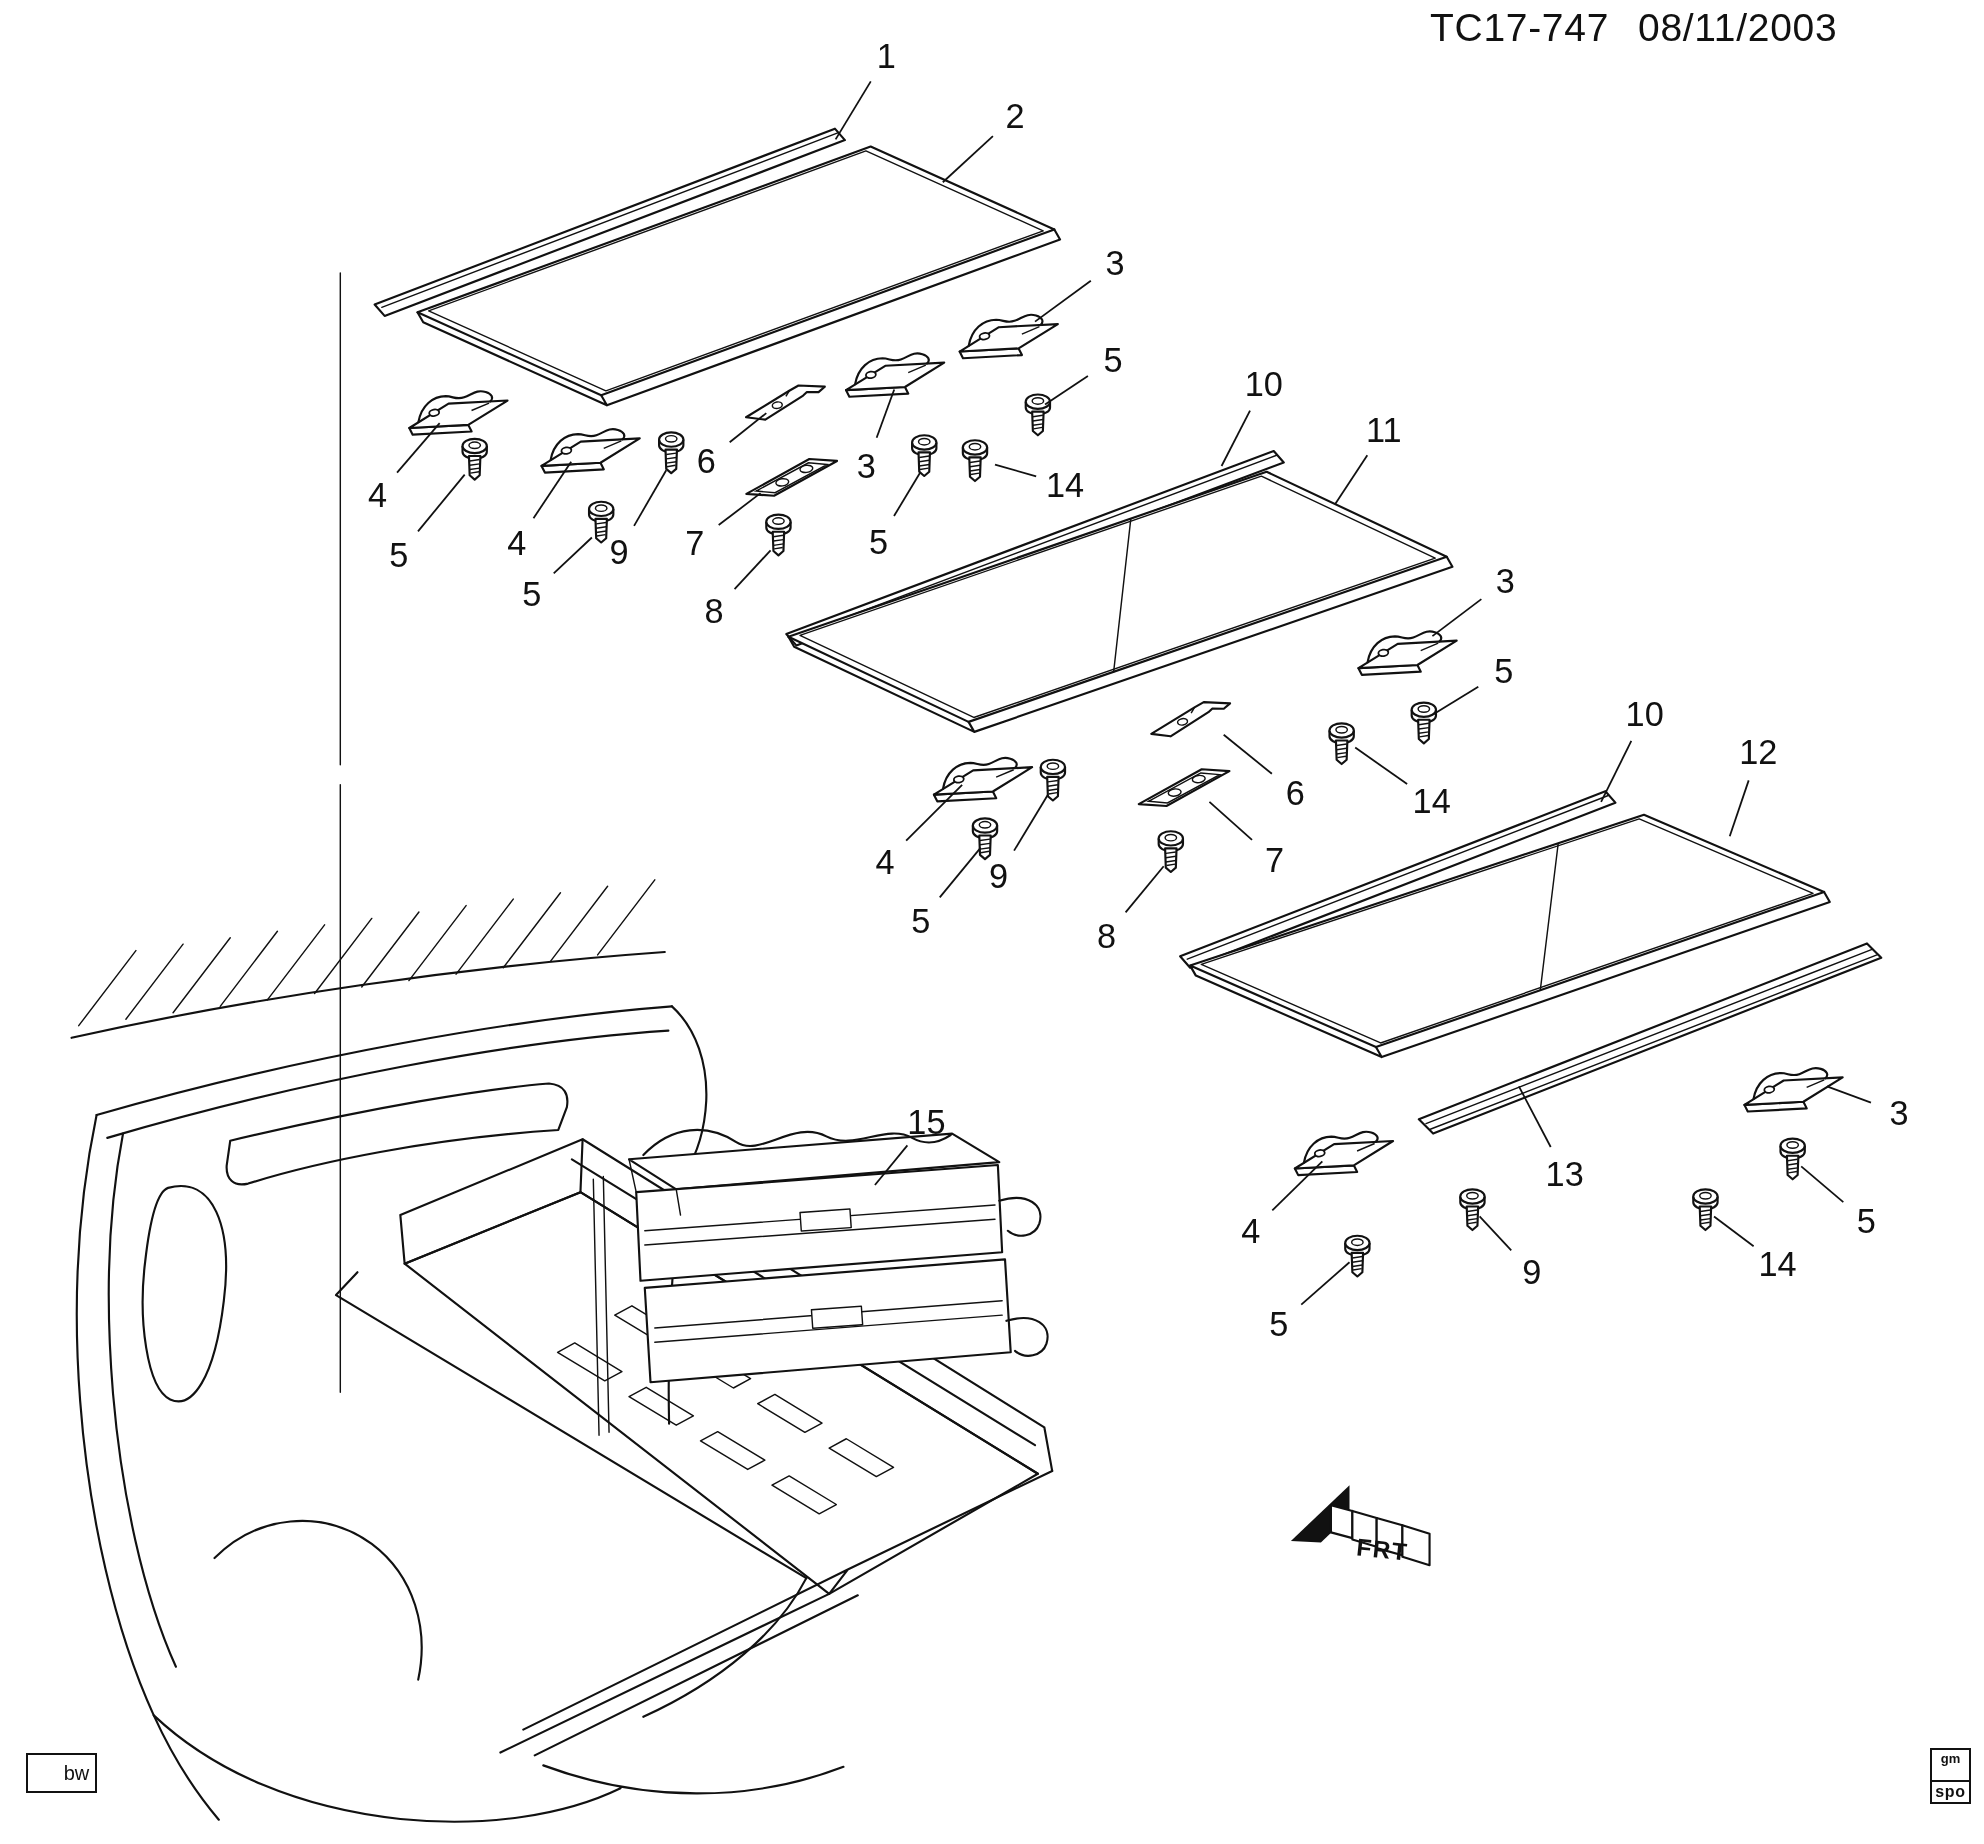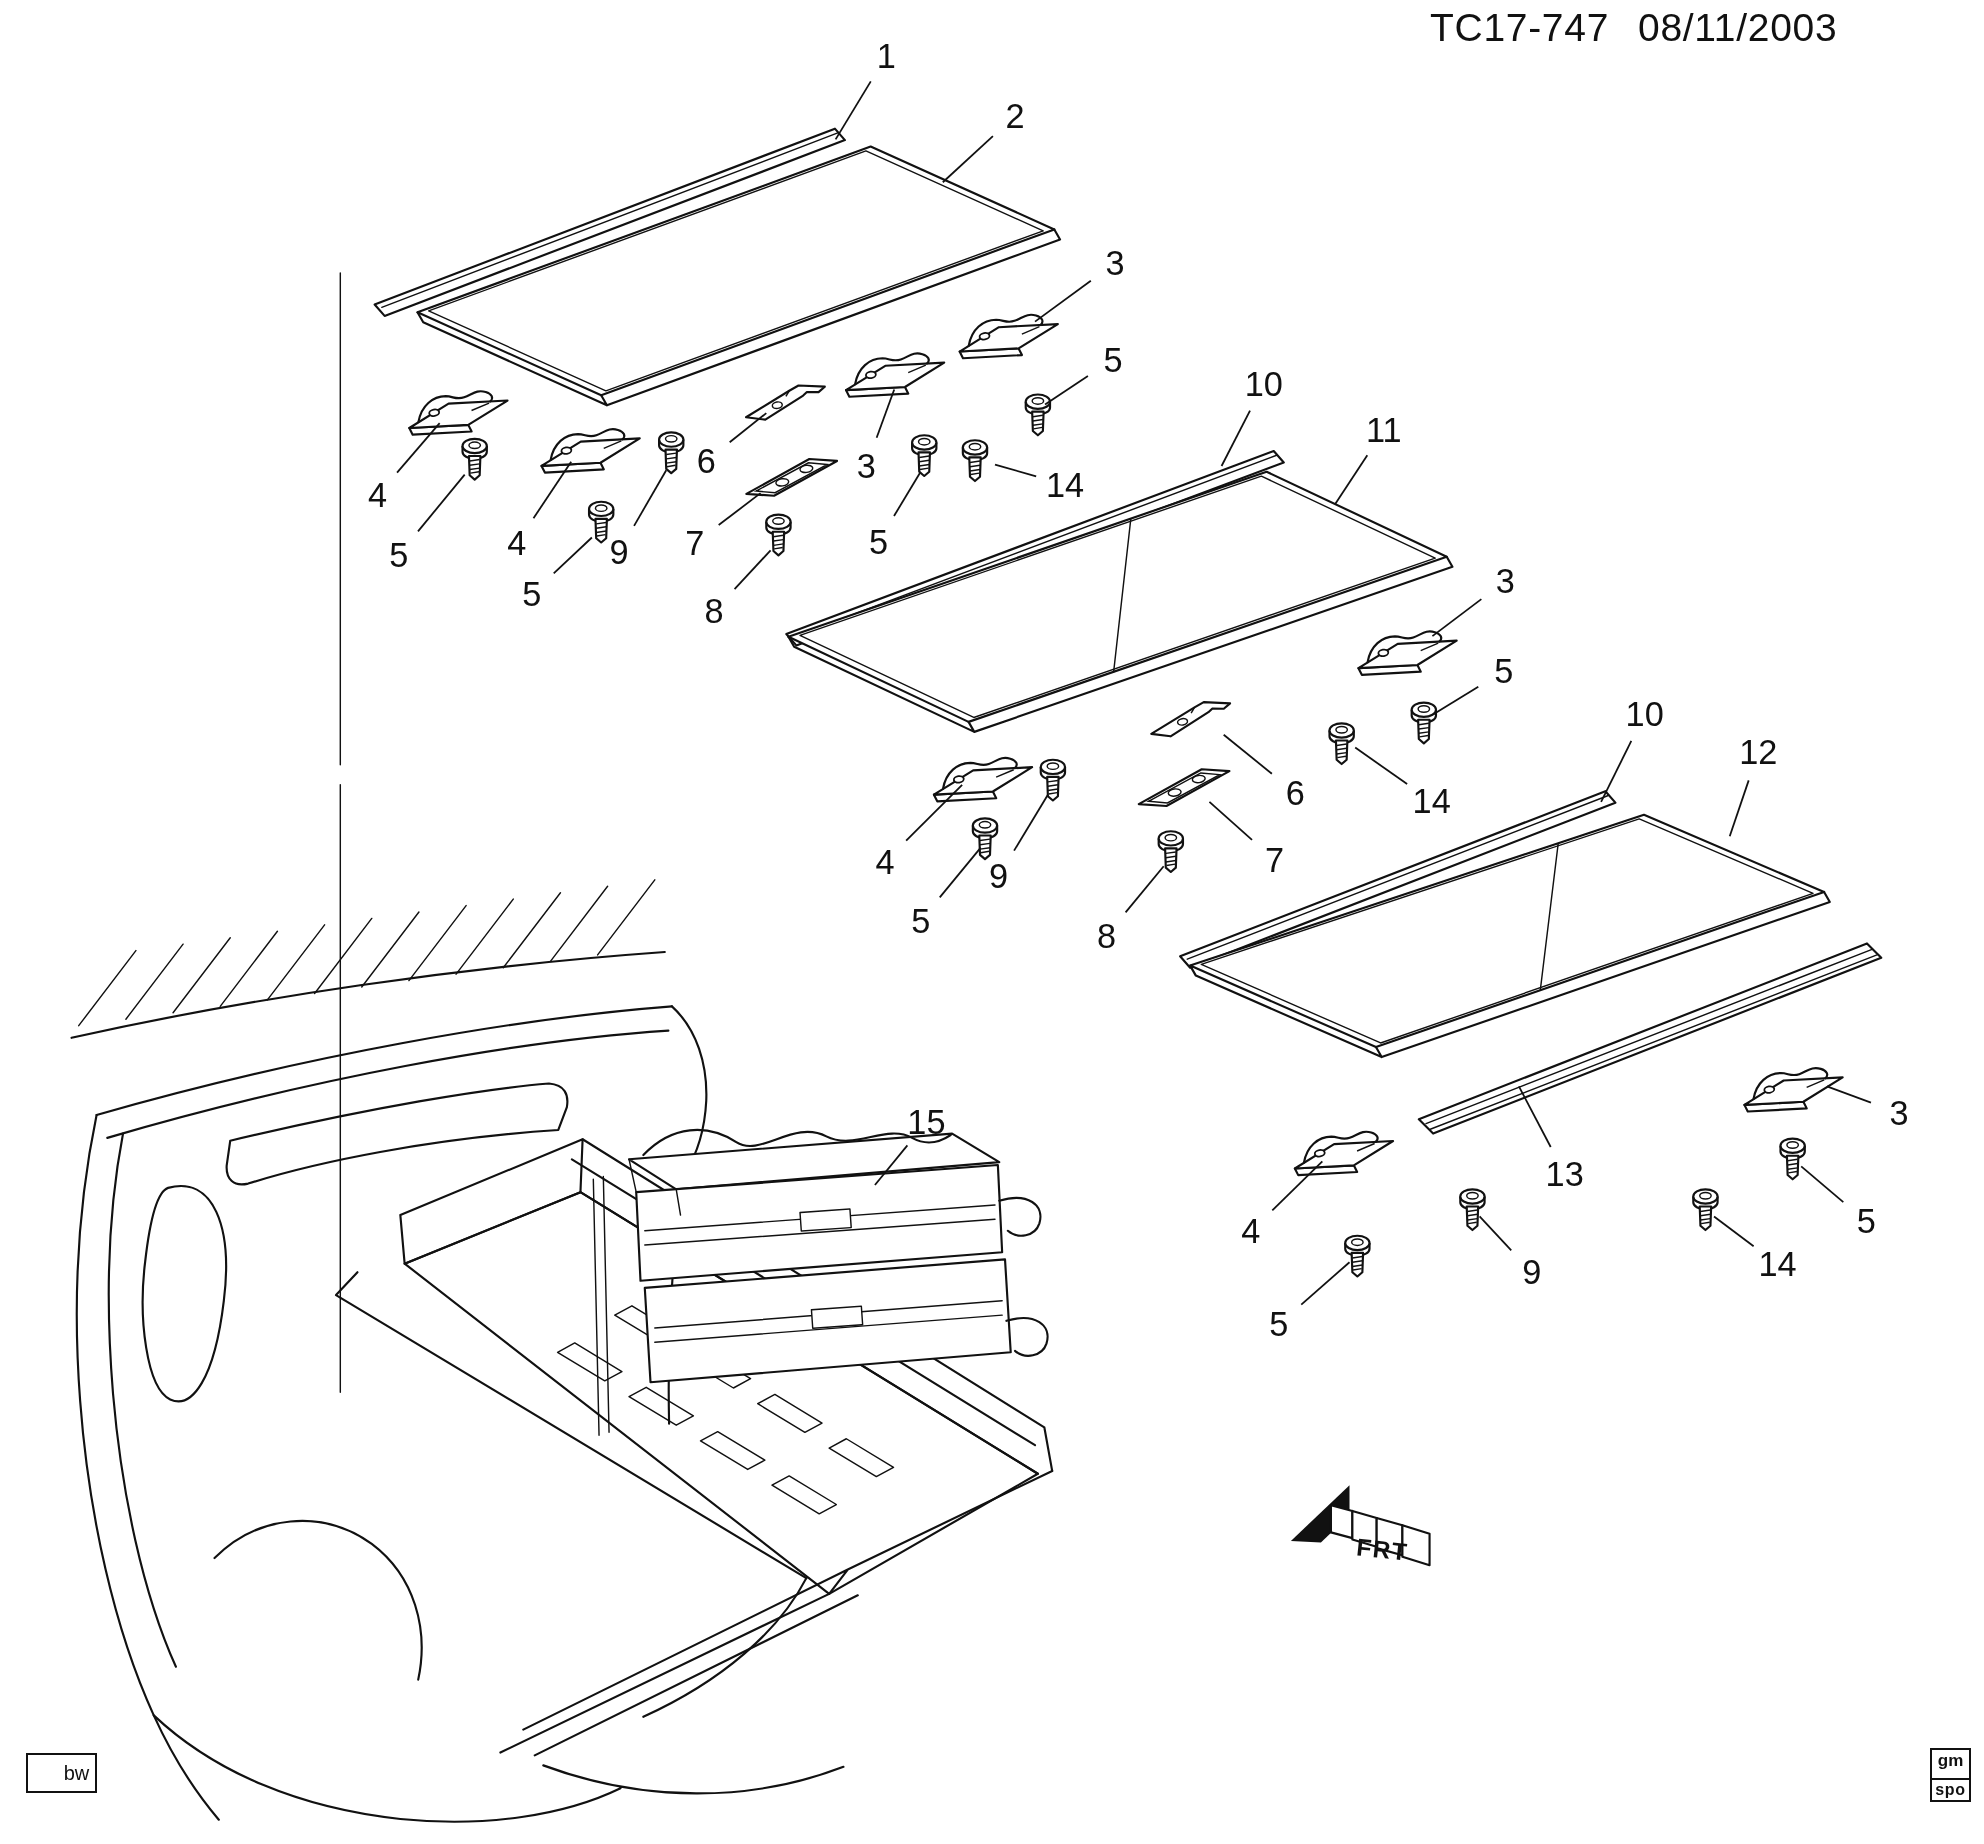--- a/index.html
+++ b/index.html
@@ -4,21 +4,21 @@
 <style>
   html,body{margin:0;padding:0;background:#fff;}
   .canvas{position:relative;width:1985px;height:1844px;background:#fff;overflow:hidden;
           font-family:"Liberation Sans",sans-serif;color:#111;}
   .canvas > svg{position:absolute;left:0;top:0;}
   .title{position:absolute;left:1430px;top:5.7px;font-size:39px;letter-spacing:0.7px;display:flex;gap:29px;white-space:nowrap;}
   .badge-bw{position:absolute;left:26px;top:1753px;width:37px;height:36px;border:2.1px solid #111;
             display:flex;align-items:center;justify-content:center;font-size:20px;padding-left:30px;}
   .badge-gm{position:absolute;left:1930px;top:1748px;width:37px;border:2.1px solid #111;text-align:center;
             font-weight:bold;line-height:1;padding:2.1px 0;}
-  .badge-gm .r1{font-size:17px;border-bottom:2.1px solid #111;padding-bottom:9px;}
+  .badge-gm .r1{font-size:13px;border-bottom:2.1px solid #111;padding-bottom:15px;}
   .badge-gm .r2{font-size:16px;padding-top:2.1px;letter-spacing:0.7px;}
   
   .ln{stroke:#111;stroke-width:3;fill:none;stroke-linecap:round;stroke-linejoin:round;}
   .fw{stroke:#111;stroke-width:3;fill:#fff;stroke-linejoin:round;}
   .tn{stroke-width:2;}
   .blk{fill:#111;stroke:none;}
   .leader{stroke:#111;stroke-width:2.5;}
   .callout{font:48px "Liberation Sans",sans-serif;fill:#111;text-anchor:middle;dominant-baseline:central;}
   .frt-text{font:700 34px "Liberation Sans",sans-serif;fill:#111;text-anchor:middle;dominant-baseline:central;letter-spacing:2px;}
 </style>

